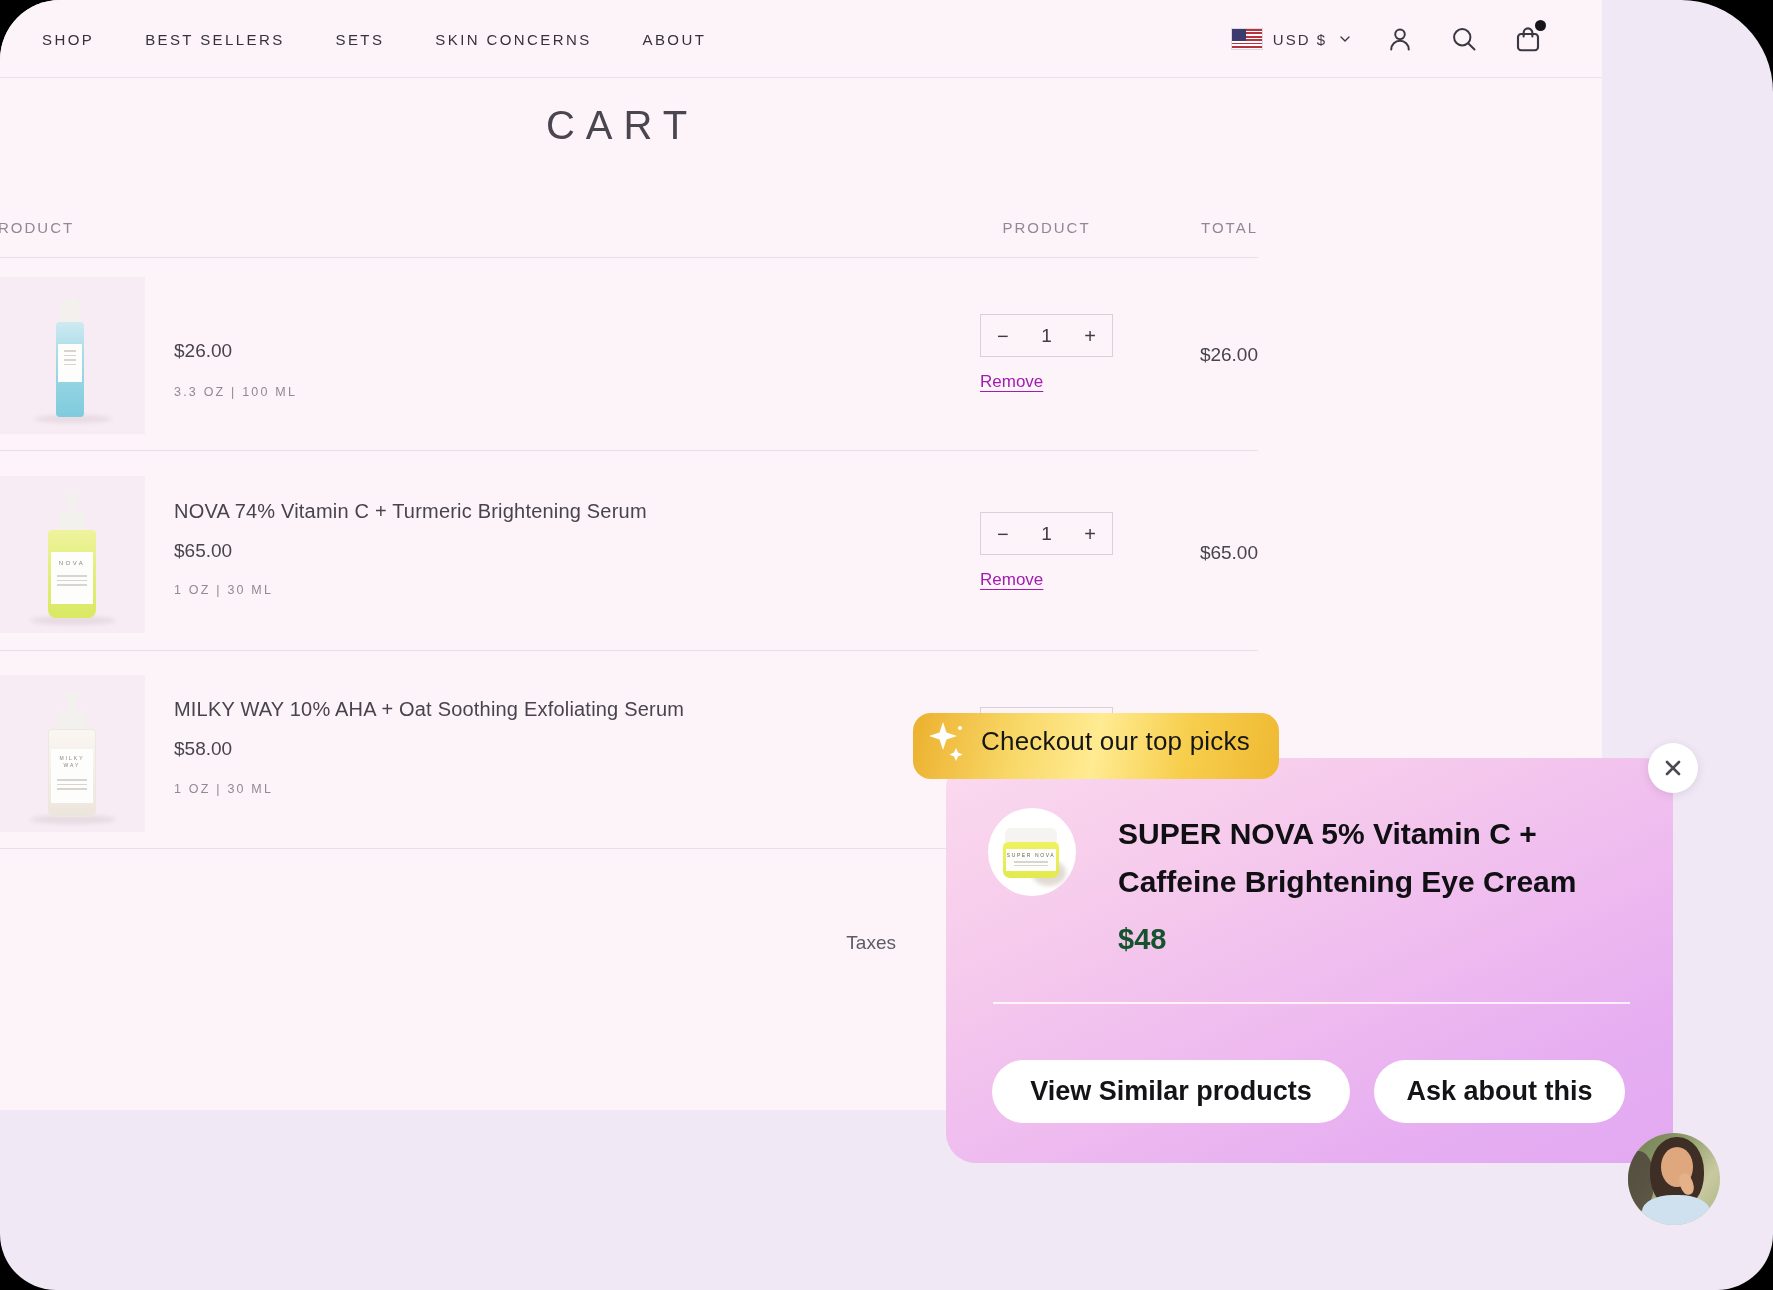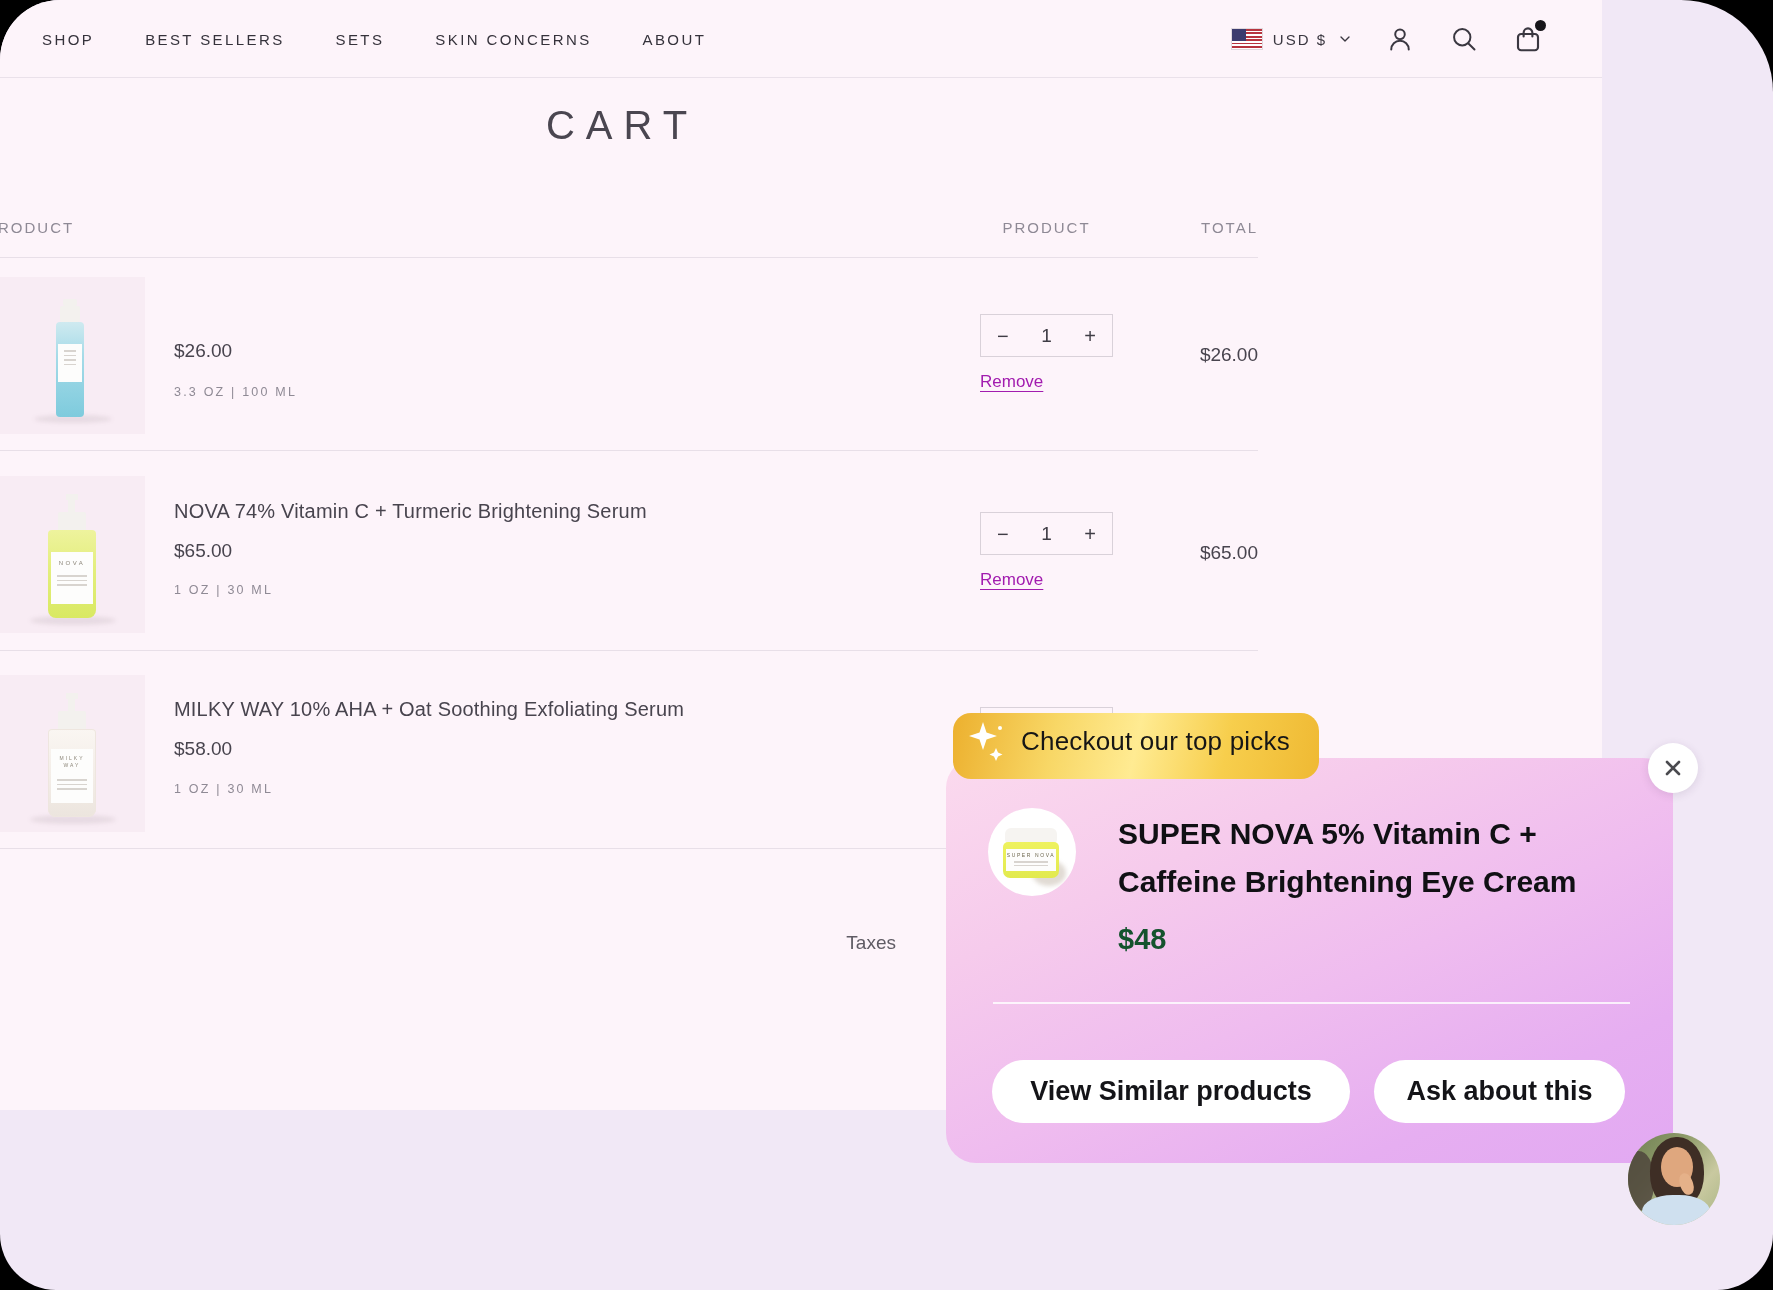--- a/index.html
+++ b/index.html
@@ -44,21 +44,21 @@
 
   
   .pump-nozzle { position:absolute; background:#f3f1ee; }
   .label { position:absolute; background:#fdfdfc; }
   .label-line { height:1.5px; background:#d8d4cf; margin:3px 6px 0 6px; }
   .micro-text { font-size:6px; letter-spacing:2.5px; color:#8b8578; text-align:center; }
 
   
   .badge { position:absolute; left:913px; top:713px; width:366px; height:66px; border-radius:18px;
            background:linear-gradient(102deg,#ecb02e 0%,#f8d766 28%,#ffeb92 50%,#f7ce4c 74%,#efb933 100%);
-           display:flex; align-items:center; padding:0 20px 9px 16px; gap:12px; cursor:pointer; z-index:30;margin-left:40px; }
+           display:flex; align-items:center; padding:0 20px 9px 16px; gap:12px; cursor:pointer; z-index:30; }
   .badge-label { font-size:26px; color:#161616; letter-spacing:.2px; }
   .card { position:absolute; left:946px; top:758px; width:727px; height:405px; border-radius:30px;
           background:linear-gradient(155deg,#fbdaee 0%,#f6cbec 28%,#efbcef 55%,#e6aef1 80%,#e2a9f2 100%); z-index:20; }
   .close-btn { position:absolute; left:1648px; top:743px; width:50px; height:50px; border-radius:50%;
                background:#fff; box-shadow:0 2px 10px rgba(60,30,70,.12); display:flex; align-items:center;
                justify-content:center; cursor:pointer; z-index:40; }
   .close-btn svg { stroke:#4a4a4f; stroke-width:2.6; stroke-linecap:round; }
   .prod-circle { position:absolute; left:988px; top:808px; width:88px; height:88px; border-radius:50%;
                  background:#fff; z-index:25; cursor:pointer; overflow:hidden; }
   .card-title { position:absolute; left:1118px; top:810px; width:488px; font-size:30px; line-height:48px;

